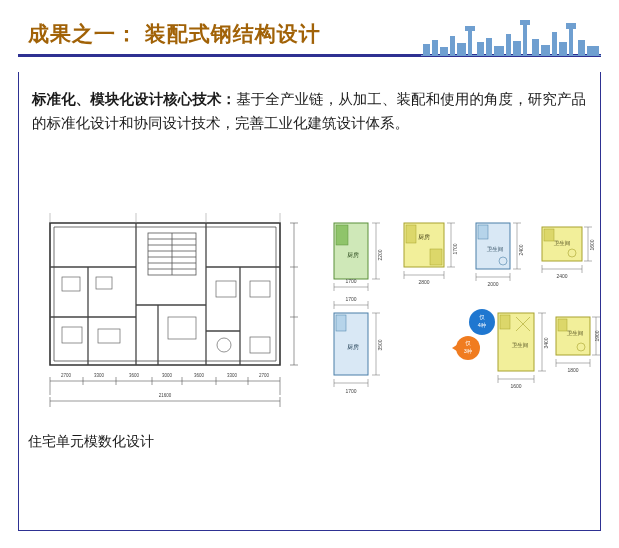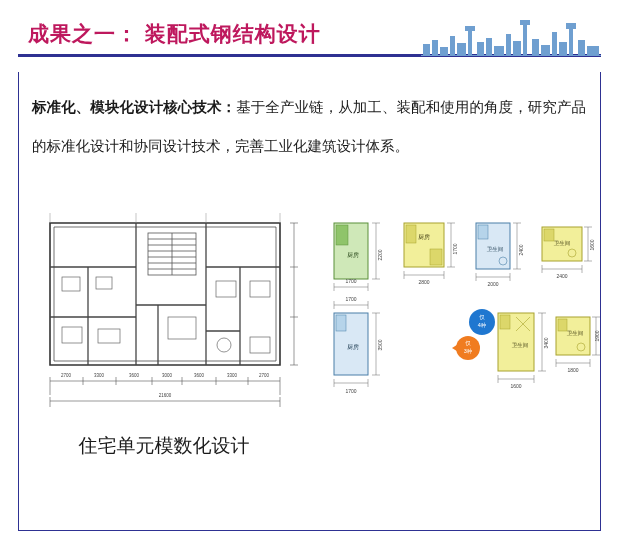--- a/index.html
+++ b/index.html
@@ -27,21 +27,21 @@
     top: 18px;
     width: 583px;
     height: 52px;
   }
   .title-text {
     position: absolute;
     left: 10px;
     top: 2px;
     font-size: 21px;
     font-weight: bold;
-    color: #be185d;
+    color: #a16207;
     letter-spacing: 1px;
     white-space: nowrap;
   }
   .title-rule {
     position: absolute;
     left: 0px;
     top: 36px;
     width: 583px;
     height: 3px;
     background: #2e3192;
@@ -57,24 +57,25 @@
   .body-box {
     position: absolute;
     left: 20px;
     top: 80px;
     width: 578px;
     padding: 8px 12px;
     box-sizing: border-box;
   }
   .para {
     font-size: 14.5px;
-    line-height: 39px;
+    line-height: 24px;
     color: #1a1a1a;
     text-align: justify;
     margin: 0;
+    font-family: Liberation Mono, monospace;
   }
   .para .lead {
     font-weight: bold;
   }
   
   .figures {
     position: absolute;
     left: 20px;
     top: 205px;
     width: 580px;
@@ -82,23 +83,22 @@
   }
   .fig {
     position: absolute;
     top: 0;
   }
   .fig-left { left: 8px; width: 272px; height: 215px; }
   .fig-right { left: 300px; width: 280px; height: 215px; }
   .caption {
     position: absolute;
     top: 228px;
-    font-size: 19px;
+    font-size: 14px;
     color: #1a1a1a;
-    text-align: center;
   }
   .caption-left { left: 8px; width: 272px; }
   .caption-right { left: 300px; width: 280px; }
 
   
   .left-accent {
     position: absolute;
     left: 18px;
     top: 72px;
     width: 1px;

